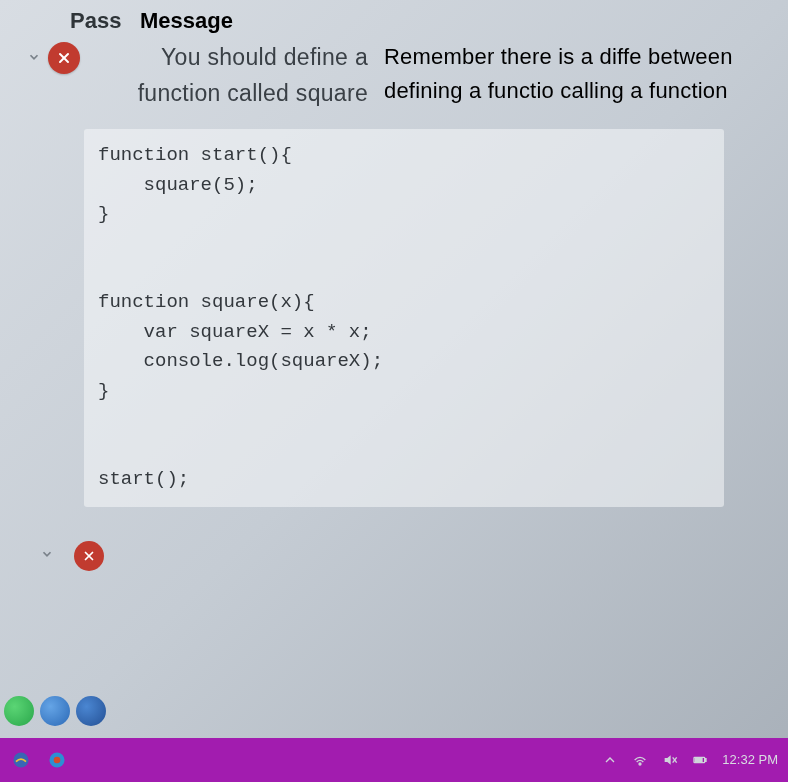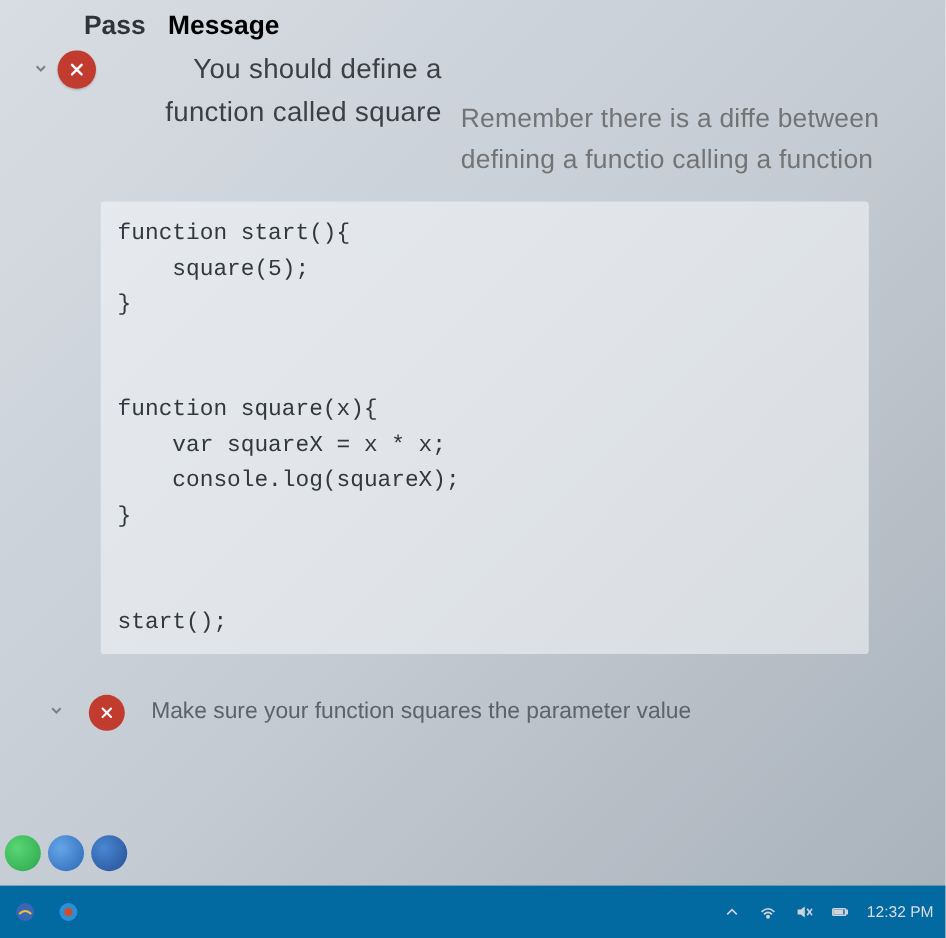--- a/index.html
+++ b/index.html
@@ -85,24 +85,23 @@
       font-size: 23px;
       color: #3a4046;
       line-height: 1.55;
       padding-right: 16px;
       letter-spacing: 0.3px;
       text-align: right;
     }
     .message-col {
       flex: 1;
       font-size: 22px;
-      color: #737373;
+      color: #000000;
       line-height: 1.55;
       letter-spacing: 0.2px;
-      margin-top: 42px;
     }
     .result-section {
       padding: 18px 0 0 64px;
     }
     .result-label {
       font-size: 22px;
       color: #2d3236;
       margin-bottom: 10px;
     }
     .code-block {
@@ -179,21 +178,21 @@
     }
     .dot-green { background: radial-gradient(circle at 35% 35%, #4fd66a, #18a23b); }
     .dot-blue { background: radial-gradient(circle at 35% 35%, #5aa0e8, #1a5eb3); }
     .dot-blue2 { background: radial-gradient(circle at 35% 35%, #3d7fd2, #12428d); }
     .taskbar {
       position: absolute;
       bottom: 0;
       left: 0;
       right: 0;
       height: 44px;
-      background: #0369a1;
+      background: #a21caf;
       display: flex;
       align-items: center;
       padding: 0 10px;
       color: #c9cfd6;
       font-size: 13px;
     }
     .taskbar-icons-left {
       display: flex;
       gap: 14px;
       align-items: center;
@@ -278,21 +277,20 @@
       </span>
     </div>
     <div class="second-pass-col">
       <span class="second-fail-icon">
         <svg viewBox="0 0 24 24" fill="none" stroke="currentColor" stroke-width="3" stroke-linecap="round">
           <line x1="6" y1="6" x2="18" y2="18"></line>
           <line x1="18" y1="6" x2="6" y2="18"></line>
         </svg>
       </span>
     </div>
-    <div class="second-message-col">Make sure your function squares the parameter value</div>
   </div>
 
 </div>
 
 <div class="dock-dots">
   <div class="dot dot-green"></div>
   <div class="dot dot-blue"></div>
   <div class="dot dot-blue2"></div>
 </div>
 

